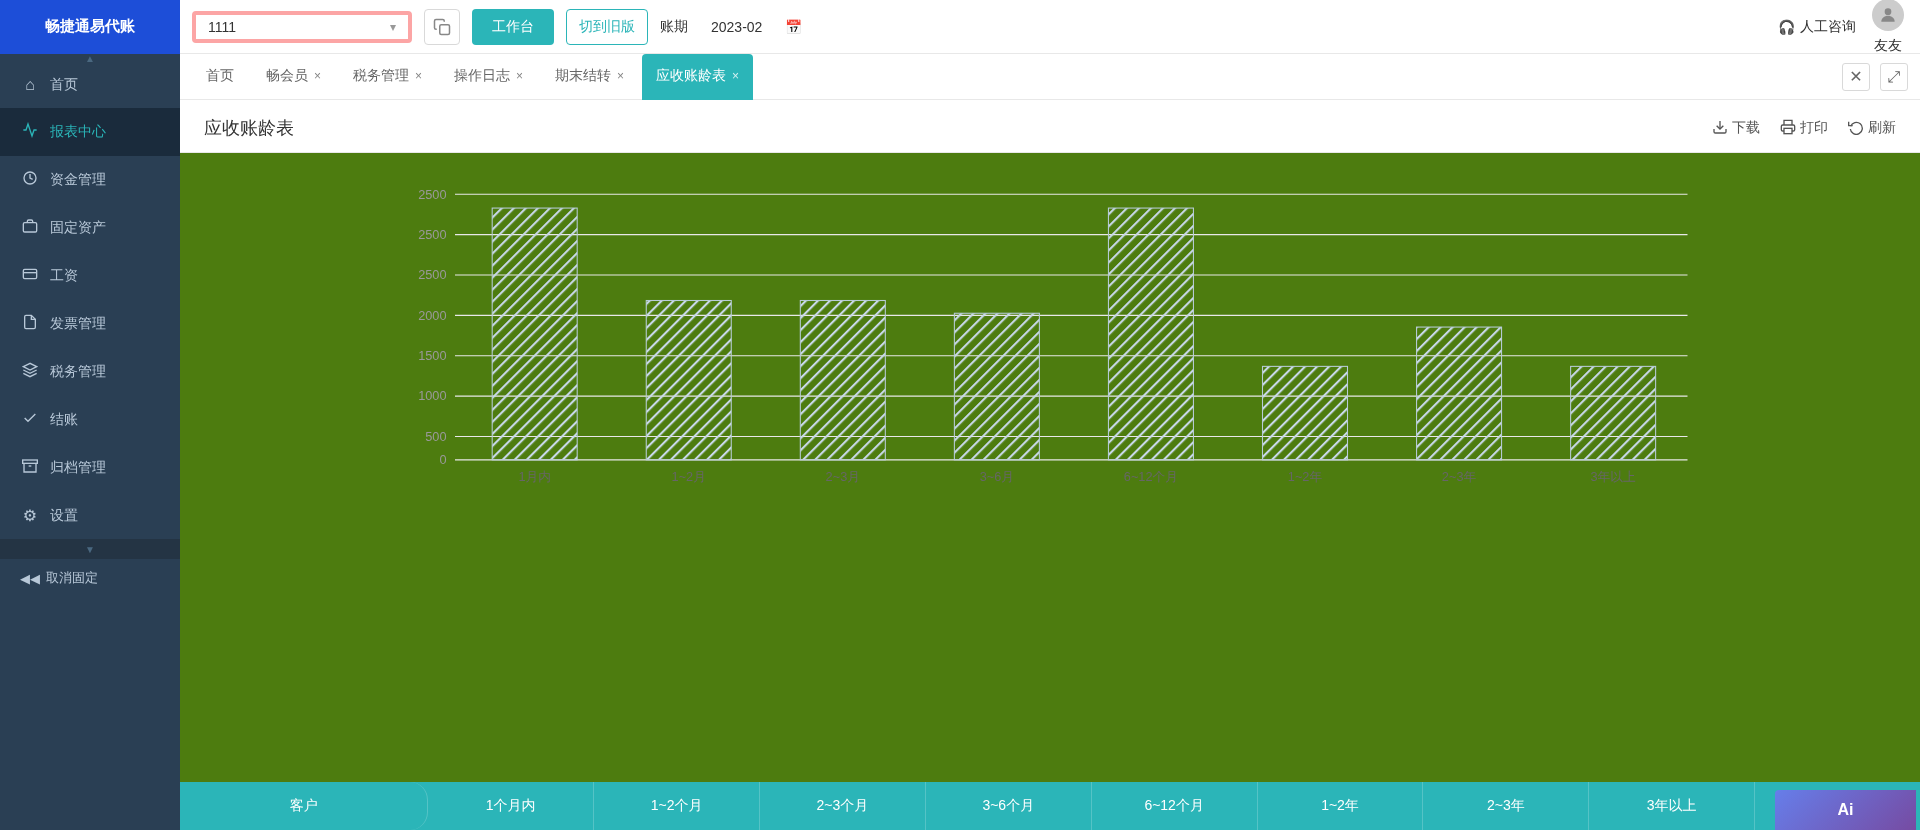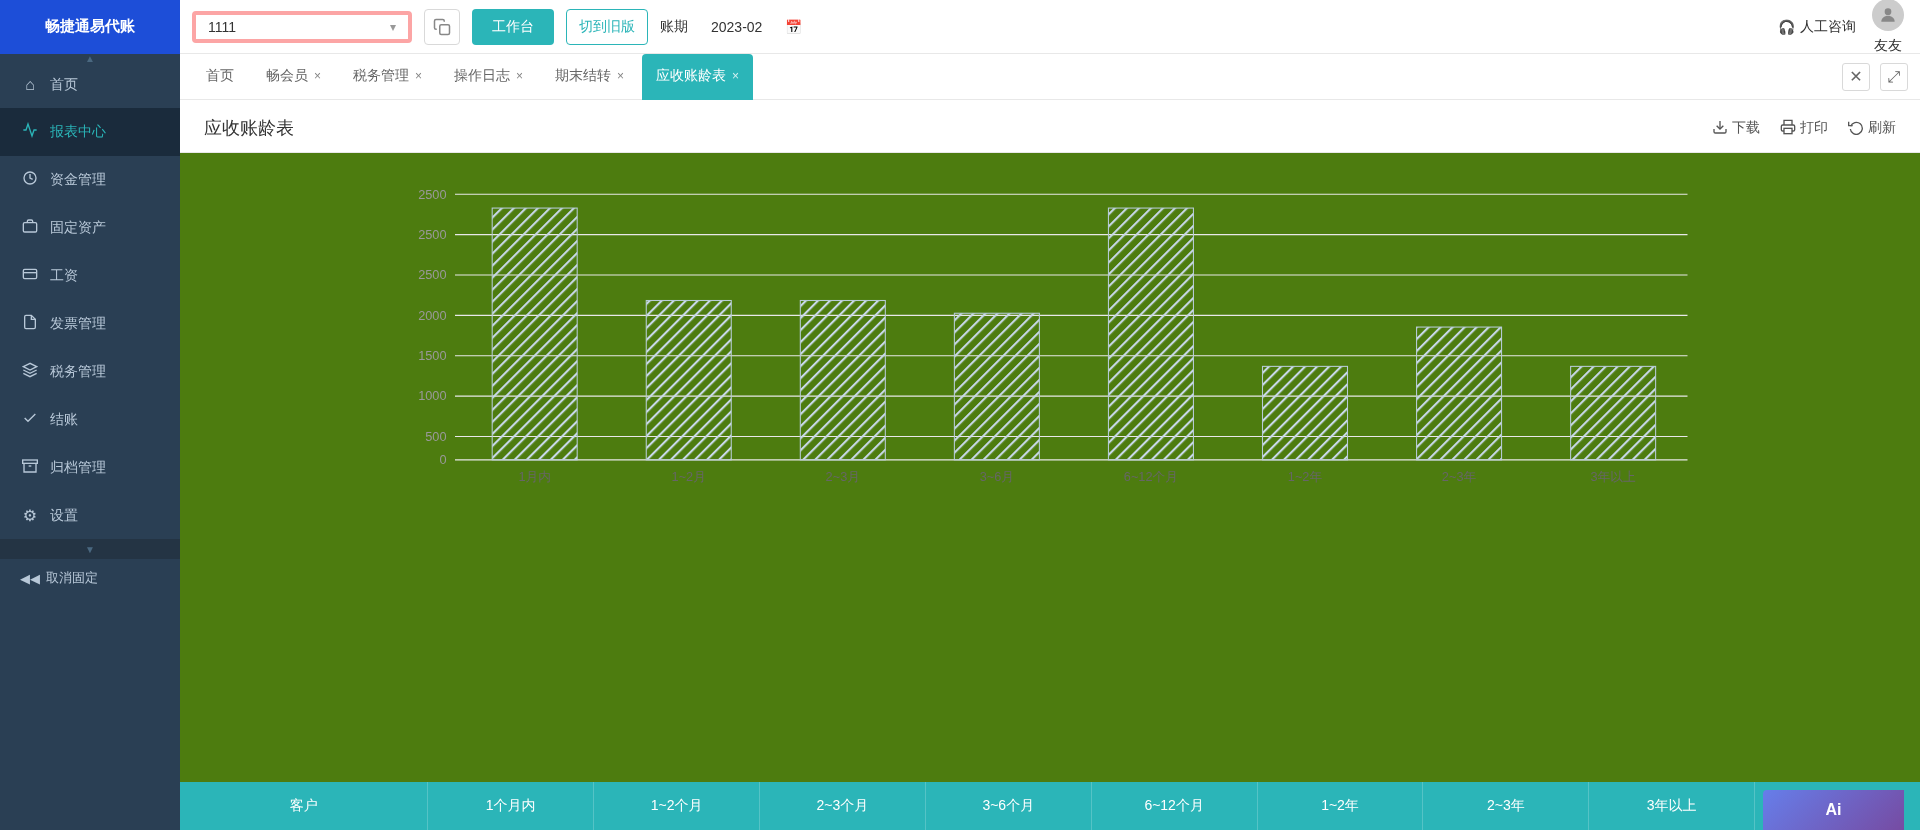--- a/index.html
+++ b/index.html
@@ -103,25 +103,25 @@
 
     
     .table-header {
       background: #2bb5b8; display: flex; flex-shrink: 0; height: 48px;
     }
     .th-cell {
       flex: 1; display: flex; align-items: center; justify-content: center;
       color: #fff; font-size: 14px; font-weight: 500; border-right: 1px solid rgba(255,255,255,0.2);
     }
     .th-cell:last-child { border-right: none; }
-    .th-cell.wide { flex: 1.5; }
+    .th-cell.wide { flex: 1.5; border-radius: 18px; }
 
     
     .ai-badge {
-      position: fixed; bottom: 0; right: 16px; width: 141px; height: 40px;
+      position: fixed; bottom: 0; right: 4px; width: 141px; height: 40px;
       background: linear-gradient(135deg, #667eea 0%, #764ba2 100%);
       display: flex; align-items: center; justify-content: center;
       color: #fff; font-size: 16px; font-weight: bold; cursor: pointer;
       border-radius: 4px 0 0 0;
     }
   </style>
 </head>
 <body>
 
 <div class="top-header">

